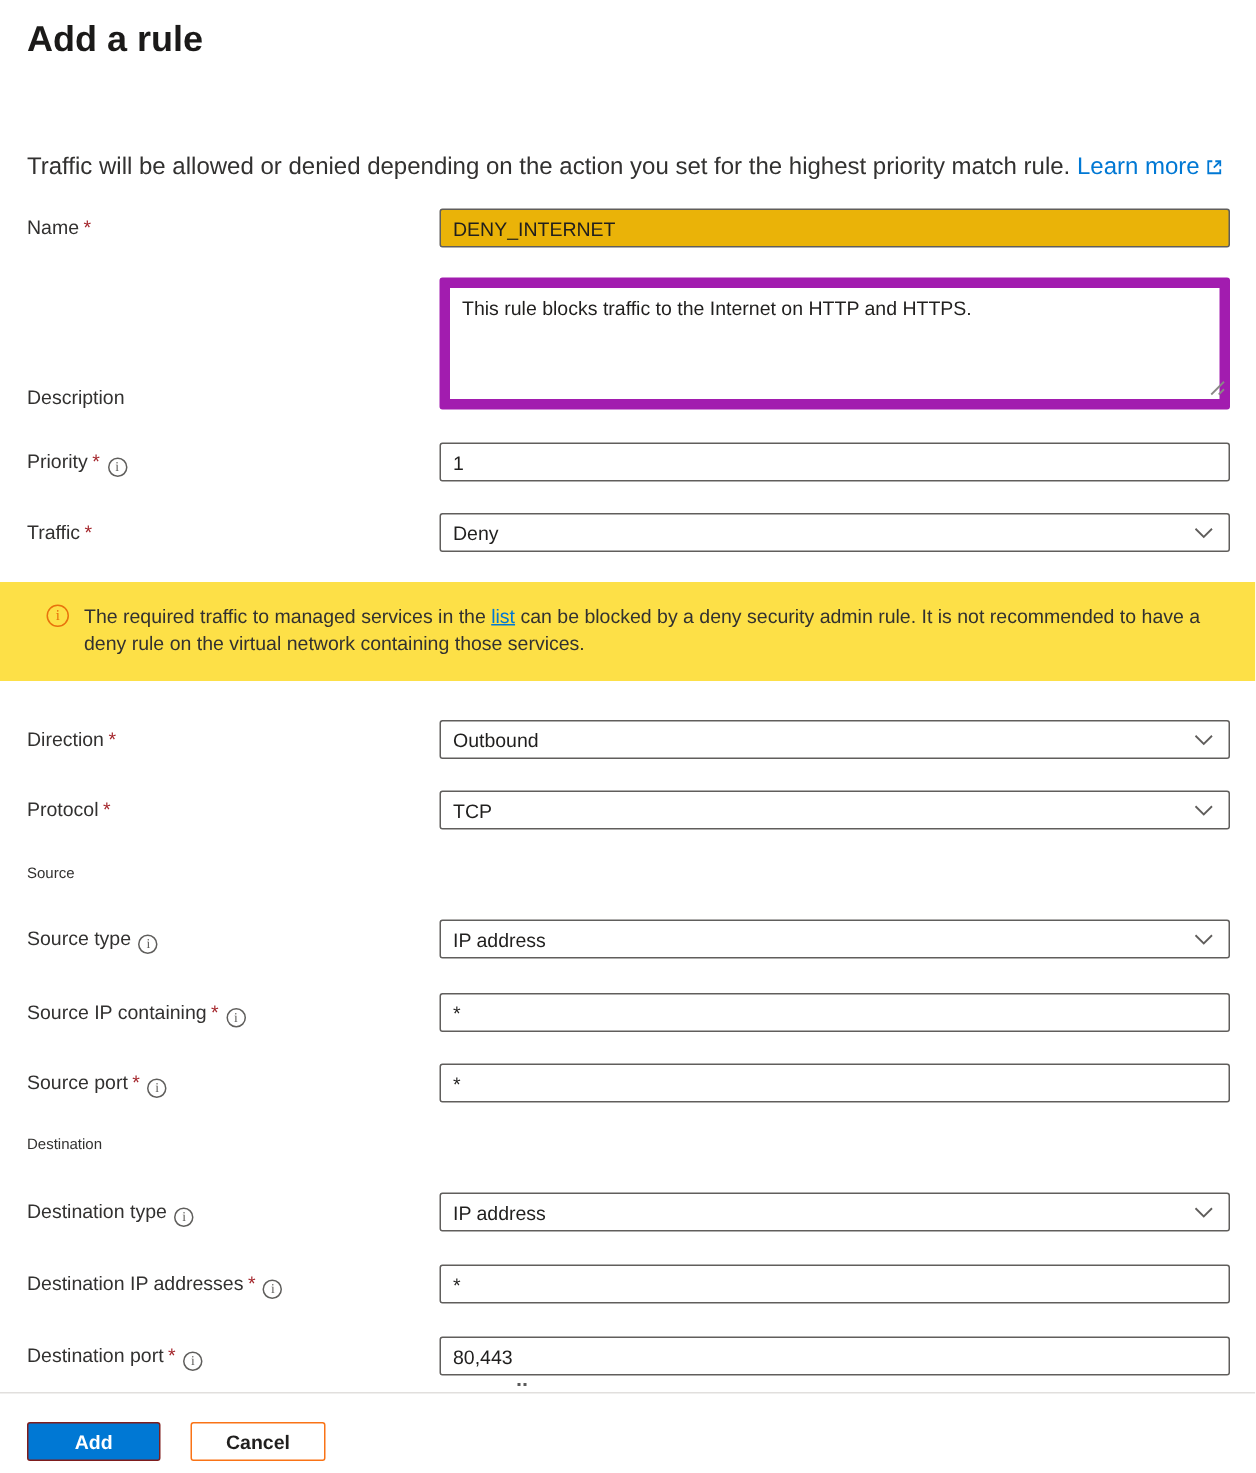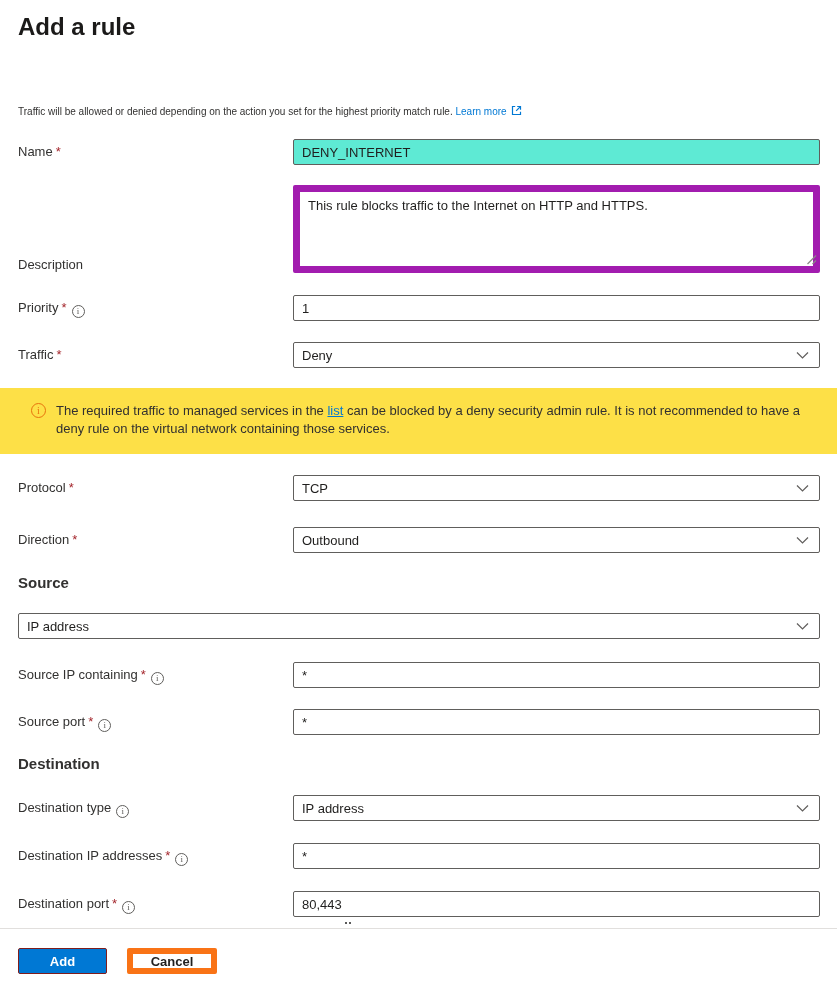--- a/index.html
+++ b/index.html
@@ -18,21 +18,21 @@
   .page-title {
     padding-top: 12px;
     font-size: 24px;
     line-height: 30px;
     font-weight: 600;
     color: #1b1a19;
   }
 
   .intro {
     margin-top: 61px;
-    font-size: 10px;
+    font-size: 16px;
     line-height: 18px;
     color: #323130;
   }
   .link { color: #0078d4; text-decoration: none; cursor: pointer; }
   .link.underline { text-decoration: underline; }
   .ext-icon { display: inline-block; vertical-align: -1px; margin-left: 4px; }
 
   .form-row { display: flex; margin-top: 21px; align-items: flex-end; }
   .label-cell {
     flex: 0 0 275px;
@@ -68,21 +68,21 @@
     height: 26px;
     border: 1px solid #605e5c;
     border-radius: 2px;
     background: #ffffff;
     padding: 0 8px;
     font-family: inherit;
     font-size: 13px;
     color: #201f1e;
     outline: none;
   }
-  .text-input.autofill { background: #5eead4; }
+  .text-input.autofill { background: #eab308; }
 
   .text-area {
     display: block;
     width: 100%;
     height: 88px;
     border: 7px solid #a21caf;
     border-radius: 2px;
     background: #fff;
     padding: 5px 8px;
     font-family: inherit;
@@ -131,23 +131,23 @@
     content: "i";
     font-family: "Liberation Serif", serif;
     font-size: 10px;
     line-height: 1;
     color: #e8720c;
   }
   .banner-text { font-size: 13px; line-height: 18px; color: #323130; }
 
   .section-heading {
     margin-top: 20px;
-    font-size: 15px;
+    font-size: 10px;
     line-height: 20px;
-    font-weight: 700;
+    font-weight: 400;
     color: #323130;
   }
 
   .footer-area { position: absolute; left: 0; top: 920px; width: 100%; }
   .gripper-dots {
     position: absolute;
     left: 345px; top: 2px;
     width: 2px; height: 2px;
     background: #5a5a5a;
     box-shadow: 4px 0 0 #5a5a5a;
@@ -156,21 +156,21 @@
   .buttons { display: flex; gap: 20px; margin: 19px 0 0 18px; }
   .btn {
     height: 26px;
     border-radius: 2px;
     font-family: inherit;
     font-size: 13px;
     font-weight: 600;
     cursor: pointer;
   }
   .btn.primary { width: 89px; background: #0078d4; border: 1px solid #7f1d1d; color: #fff; }
-  .btn.secondary { width: 90px; background: #fff; border: 6px solid #f97316; color: #201f1e; text-align: center; }
+  .btn.secondary { width: 90px; background: #fff; border: 1px solid #f97316; color: #201f1e; text-align: center; }
 </style>
 </head>
 <body>
 
 <div class="page">
   <div class="content">
 
     <h1 class="page-title">Add a rule</h1>
 
     <p class="intro"><span>Traffic will be allowed or denied depending on the action you set for the highest priority match rule.</span>
@@ -216,47 +216,48 @@
               </svg></span>
         </div>
       </div>
     </div>
 
     <div class="banner">
       <span class="banner-icon"></span>
       <div class="banner-text"><span>The required traffic to managed services in the </span><a class="link underline">list</a><span> can be blocked by a deny security admin rule. It is not recommended to have a deny rule on the virtual network containing those services.</span></div>
     </div>
 
+    <div class="form-row" style="margin-top:26px">
+      <div class="label-cell"><span>Direction</span><span class="req">*</span></div>
+      <div class="input-cell">
+        <div class="dropdown">
+          <span>Outbound</span>
+          <span class="chevron"><svg width="13" height="8" viewBox="0 0 13 8">
+                <path d="M1 1 L6.5 6.5 L12 1" fill="none" stroke="#605e5c" stroke-width="1.2"></path>
+              </svg></span>
+        </div>
+      </div>
+    </div>
+
     <div class="form-row">
       <div class="label-cell"><span>Protocol</span><span class="req">*</span></div>
       <div class="input-cell">
         <div class="dropdown">
           <span>TCP</span>
           <span class="chevron"><svg width="13" height="8" viewBox="0 0 13 8">
                 <path d="M1 1 L6.5 6.5 L12 1" fill="none" stroke="#605e5c" stroke-width="1.2"></path>
               </svg></span>
         </div>
       </div>
     </div>
 
-    <div class="form-row" style="margin-top:26px">
-      <div class="label-cell"><span>Direction</span><span class="req">*</span></div>
-      <div class="input-cell">
-        <div class="dropdown">
-          <span>Outbound</span>
-          <span class="chevron"><svg width="13" height="8" viewBox="0 0 13 8">
-                <path d="M1 1 L6.5 6.5 L12 1" fill="none" stroke="#605e5c" stroke-width="1.2"></path>
-              </svg></span>
-        </div>
-      </div>
-    </div>
-
     <h2 class="section-heading">Source</h2>
 
     <div class="form-row" style="margin-top:20px">
+      <div class="label-cell"><span>Source type</span><span class="info-icon"></span></div>
       <div class="input-cell">
         <div class="dropdown">
           <span>IP address</span>
           <span class="chevron"><svg width="13" height="8" viewBox="0 0 13 8">
                 <path d="M1 1 L6.5 6.5 L12 1" fill="none" stroke="#605e5c" stroke-width="1.2"></path>
               </svg></span>
         </div>
       </div>
     </div>
 

